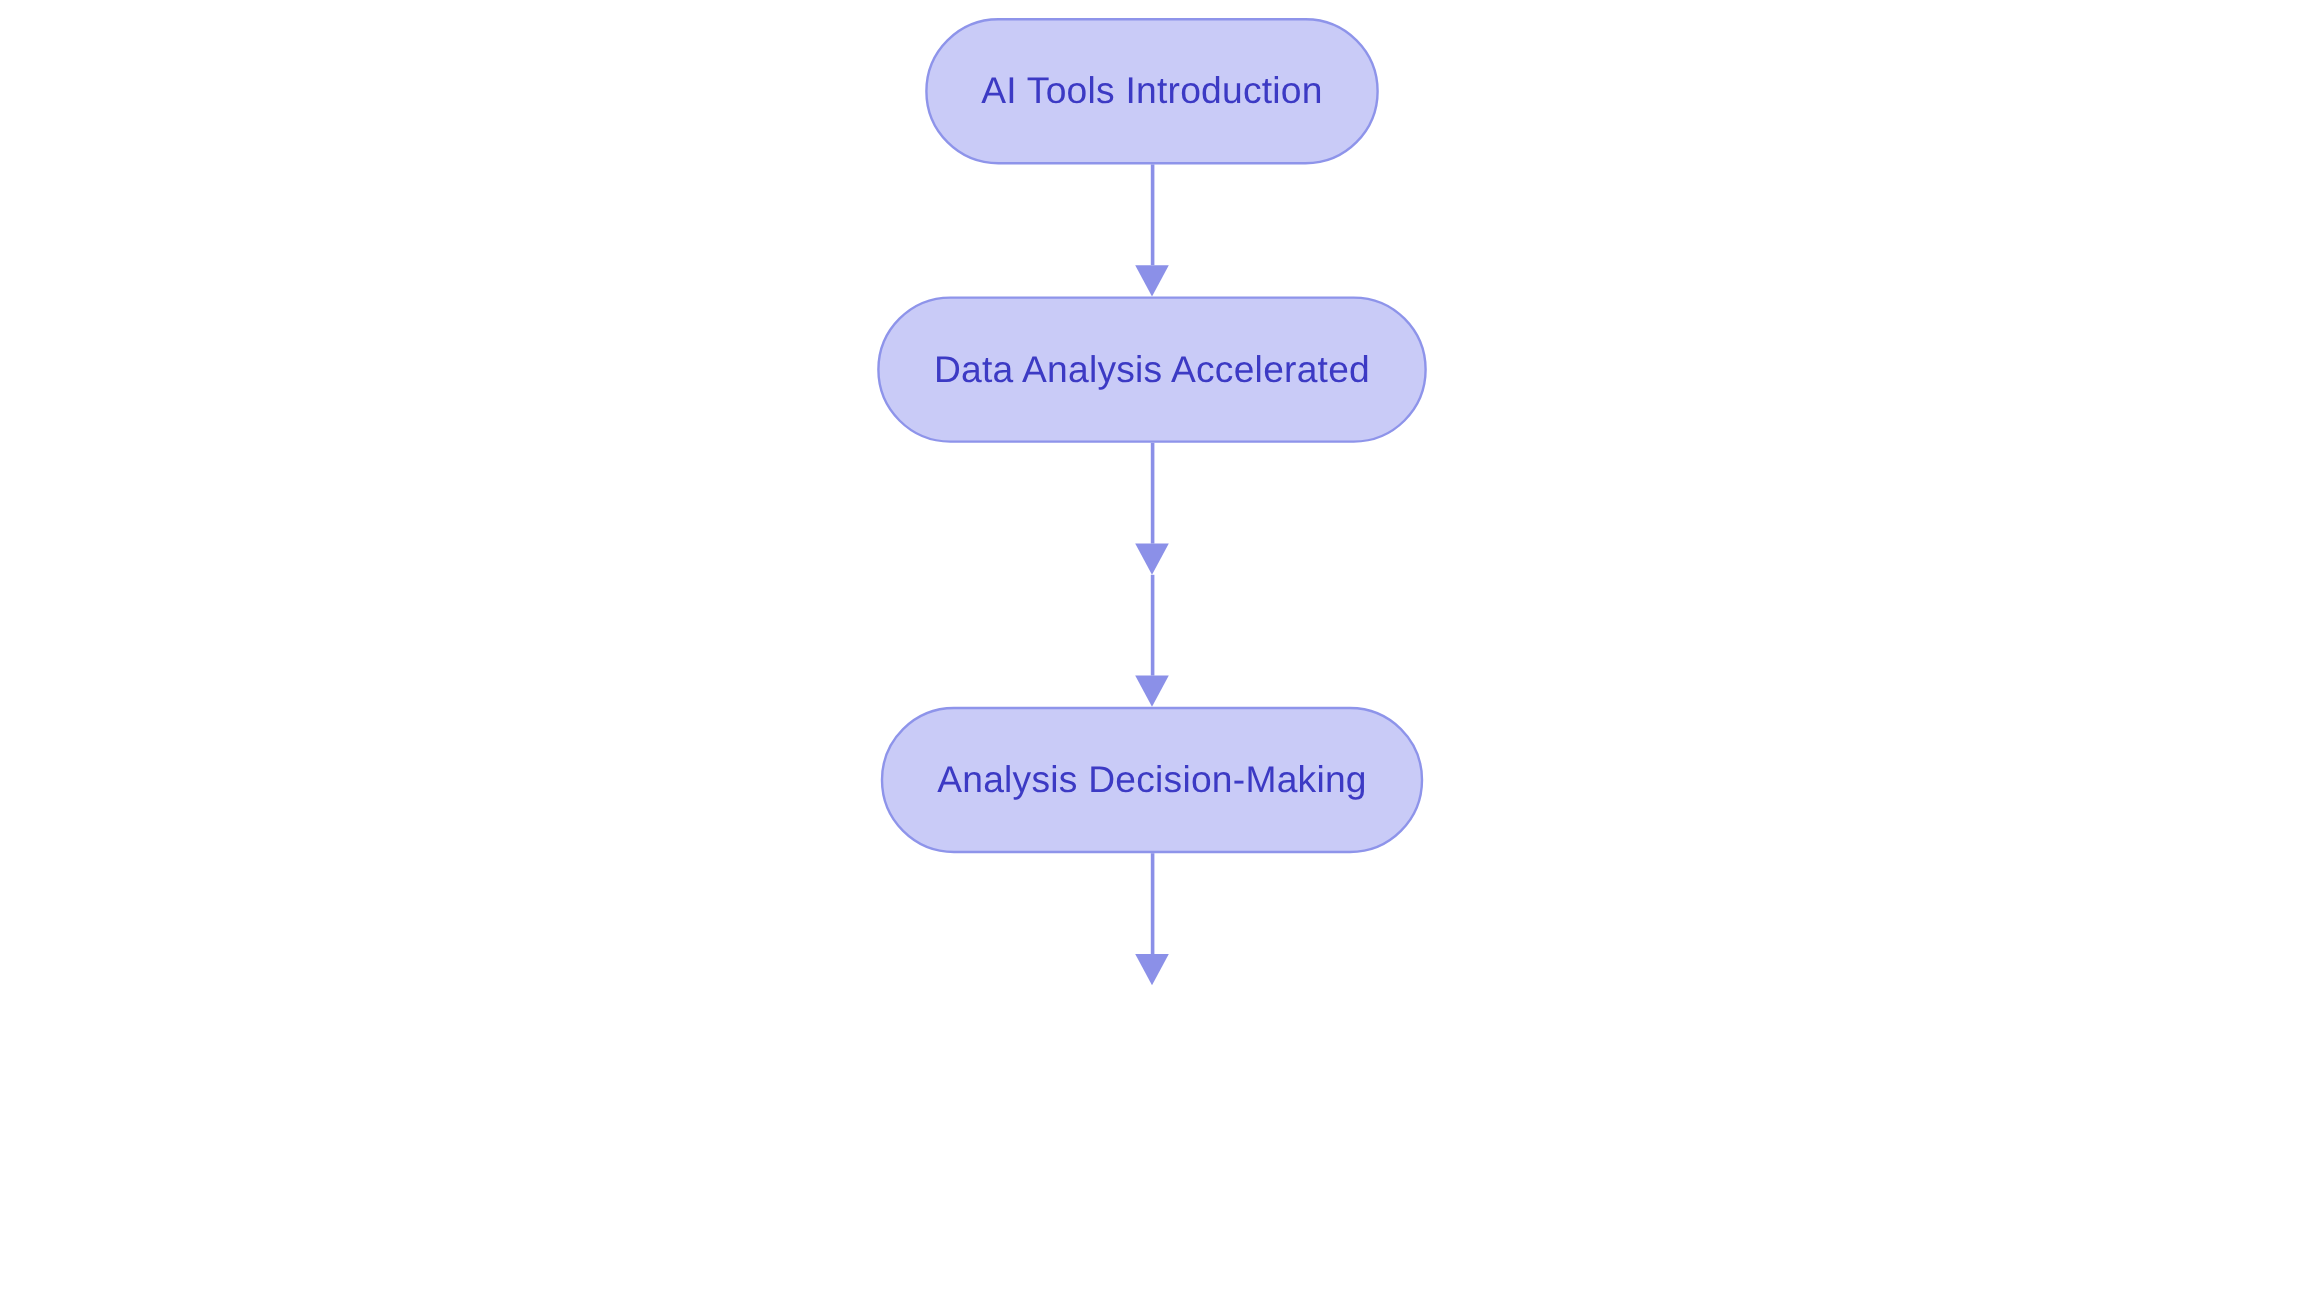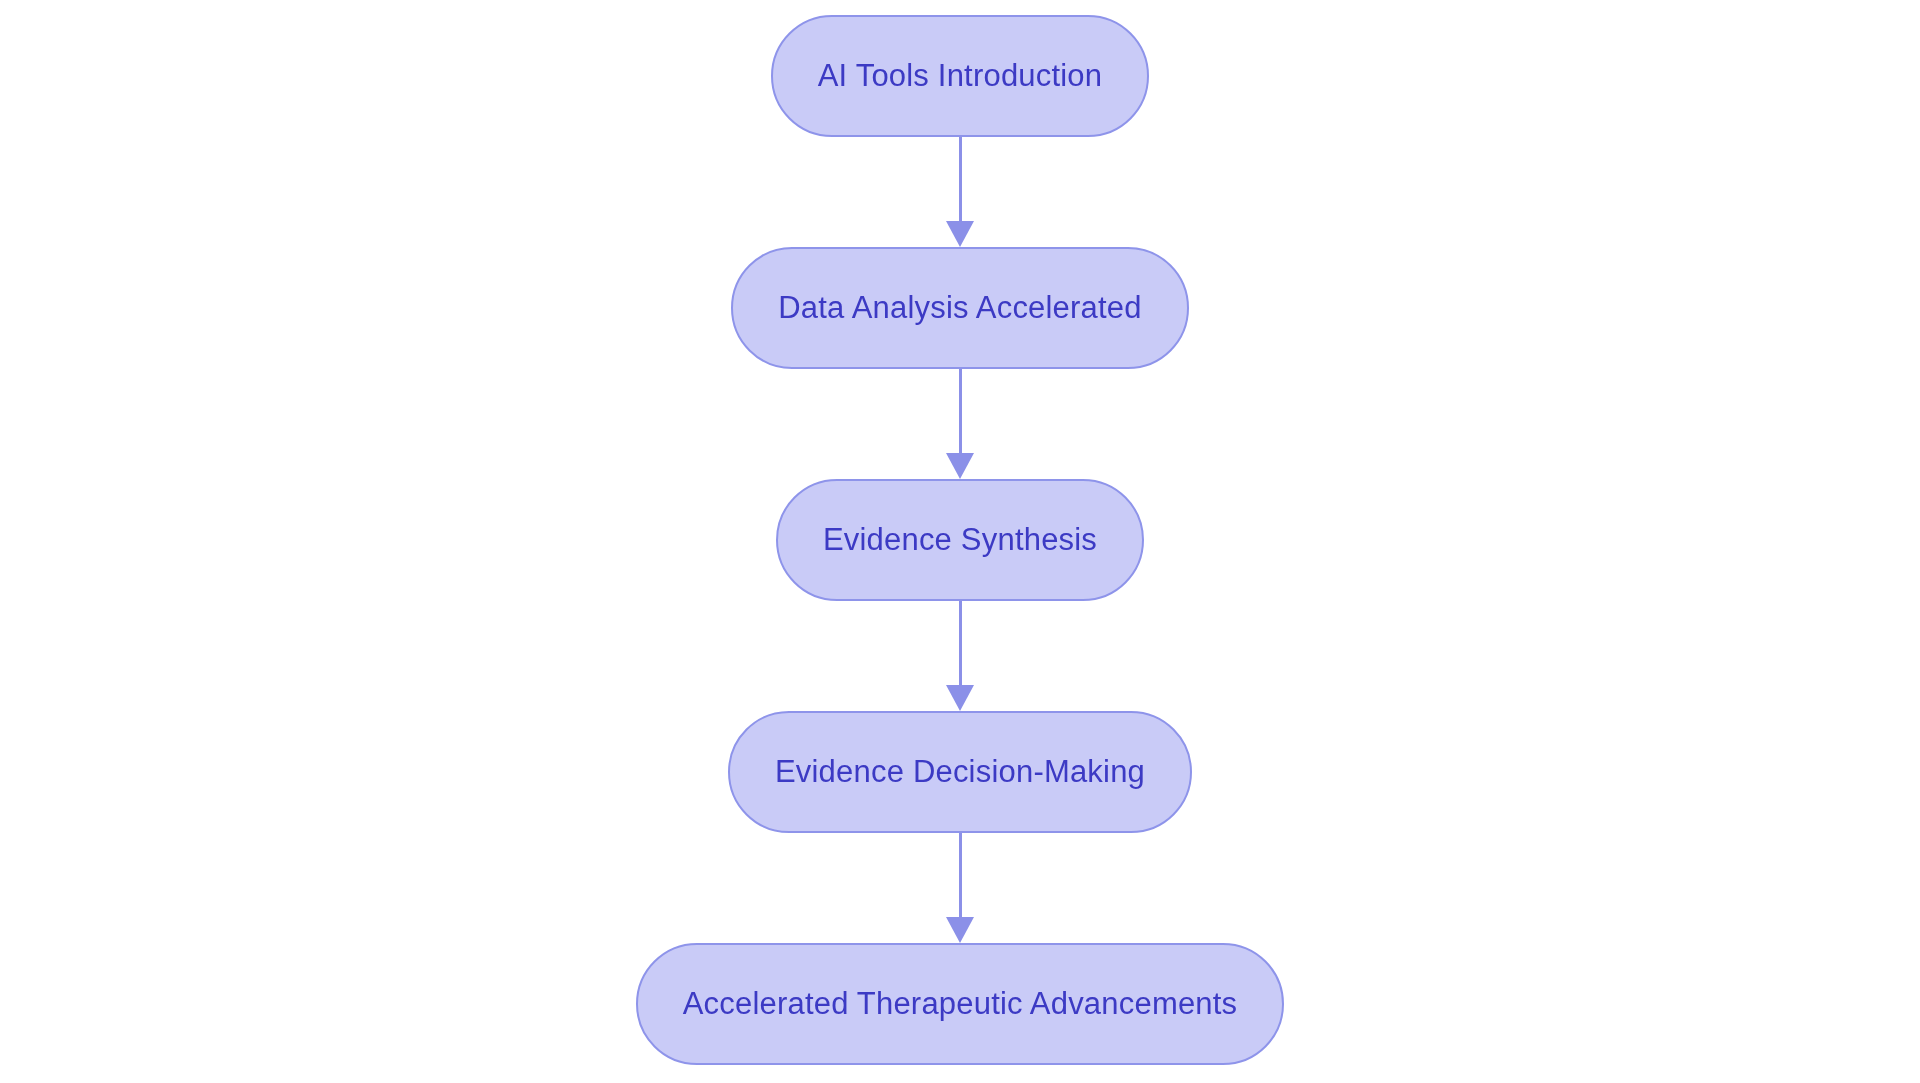--- a/index.html
+++ b/index.html
@@ -68,35 +68,29 @@
 
   <div class="flow-node">
     <span class="node-label">Data Analysis Accelerated</span>
   </div>
 
   <div class="connector">
     <div class="arrow-line"></div>
     <div class="arrow-head"></div>
   </div>
 
+
+  <div class="connector">
+    <div class="arrow-line"></div>
+    <div class="arrow-head"></div>
+  </div>
+
   <div class="flow-node">
-    <span class="node-label">Evidence Synthesis</span>
+    <span class="node-label">Analysis Decision-Making</span>
   </div>
 
   <div class="connector">
     <div class="arrow-line"></div>
     <div class="arrow-head"></div>
   </div>
 
-  <div class="flow-node">
-    <span class="node-label">Evidence Decision-Making</span>
-  </div>
-
-  <div class="connector">
-    <div class="arrow-line"></div>
-    <div class="arrow-head"></div>
-  </div>
-
-  <div class="flow-node">
-    <span class="node-label">Accelerated Therapeutic Advancements</span>
-  </div>
 
 </div>
 
 </body></html>

